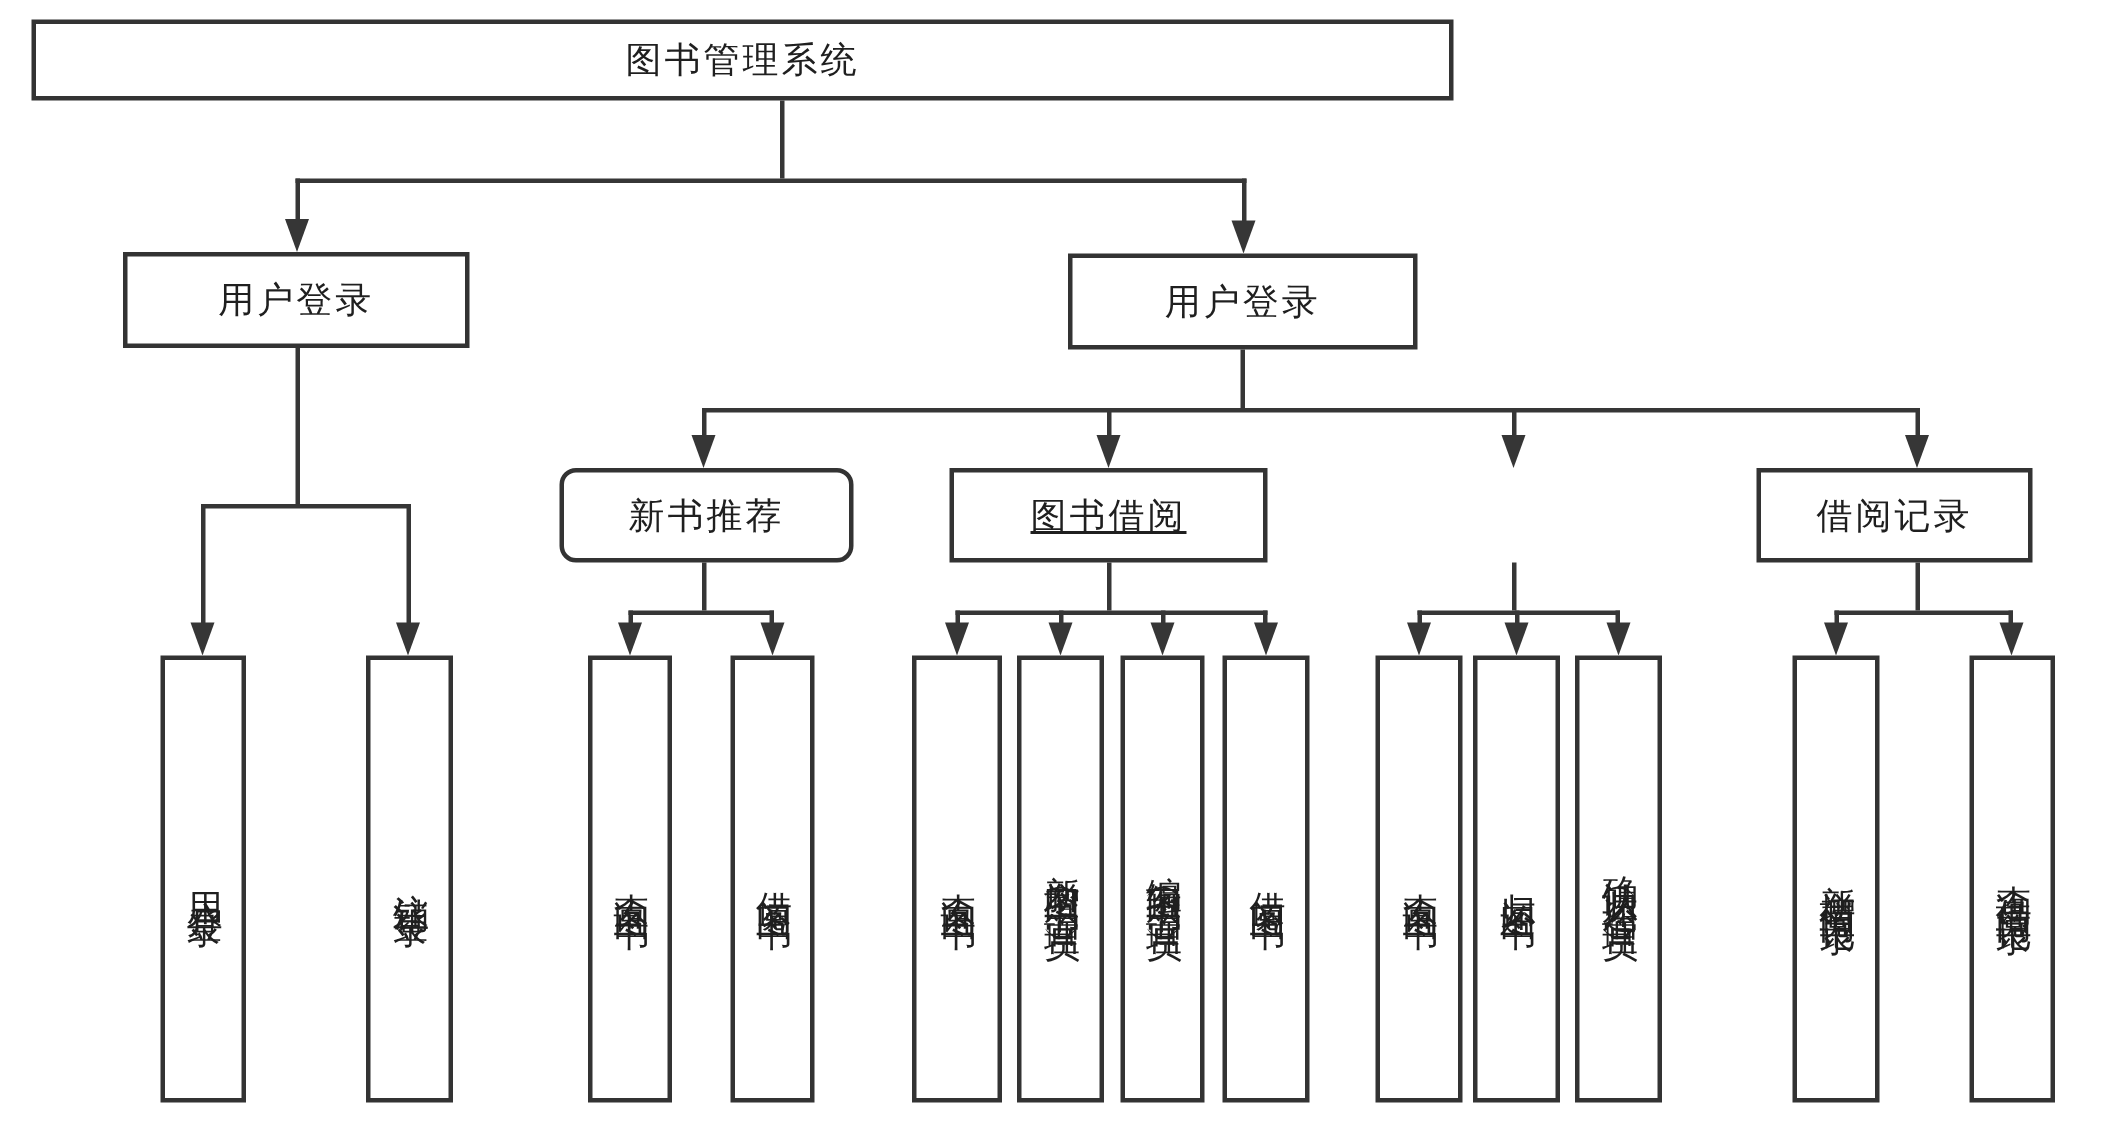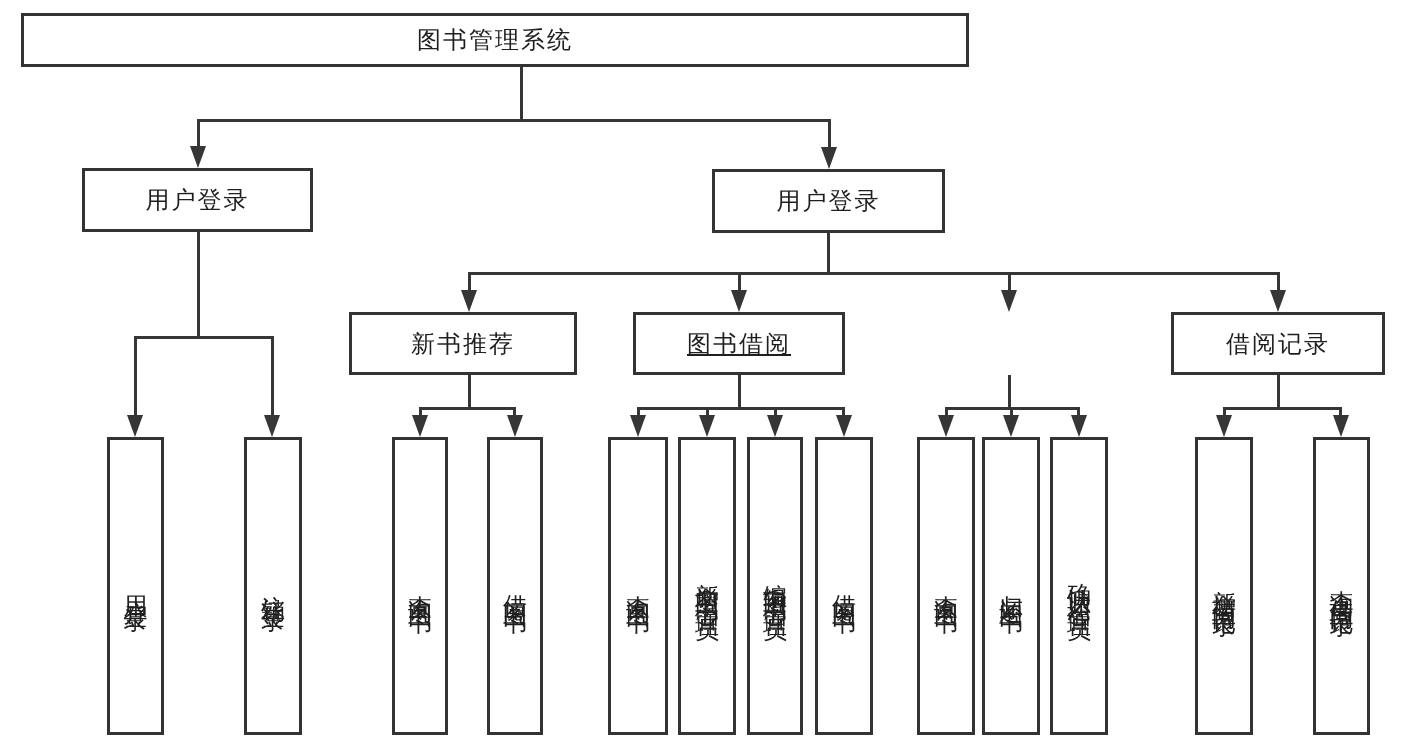--- a/index.html
+++ b/index.html
@@ -64,27 +64,27 @@
   <div class="line-h" style="left:468px;top:272px;width:811px;"></div>
   <div class="line-v" style="left:468px;top:272px;height:19px;"></div>
   <div class="arrow" style="left:461px;top:290px;"></div>
   <div class="line-v" style="left:738px;top:272px;height:19px;"></div>
   <div class="arrow" style="left:731px;top:290px;"></div>
   <div class="line-v" style="left:1008px;top:272px;height:19px;"></div>
   <div class="arrow" style="left:1001px;top:290px;"></div>
   <div class="line-v" style="left:1277px;top:272px;height:19px;"></div>
   <div class="arrow" style="left:1270px;top:290px;"></div>
 
-  <div class="box" style="left:349px;top:312px;width:228px;height:63px;">
+  <div class="box" style="left:373px;top:312px;width:196px;height:63px;border-radius:11px;">
     <span>新书推荐</span>
   </div>
   <div class="box" style="left:633px;top:312px;width:212px;height:63px;text-decoration:underline;">
     <span>图书借阅</span>
   </div>
-  <div class="box" style="left:1171px;top:312px;width:214px;height:63px;">
+  <div class="box" style="left:1171px;top:312px;width:184px;height:63px;">
     <span>借阅记录</span>
   </div>
 
   <div class="line-v" style="left:468px;top:375px;height:32px;"></div>
   <div class="line-h" style="left:419px;top:407px;width:97px;"></div>
   <div class="line-v" style="left:419px;top:407px;height:9px;"></div>
   <div class="arrow" style="left:412px;top:415px;"></div>
   <div class="line-v" style="left:513px;top:407px;height:9px;"></div>
   <div class="arrow" style="left:507px;top:415px;"></div>
 

